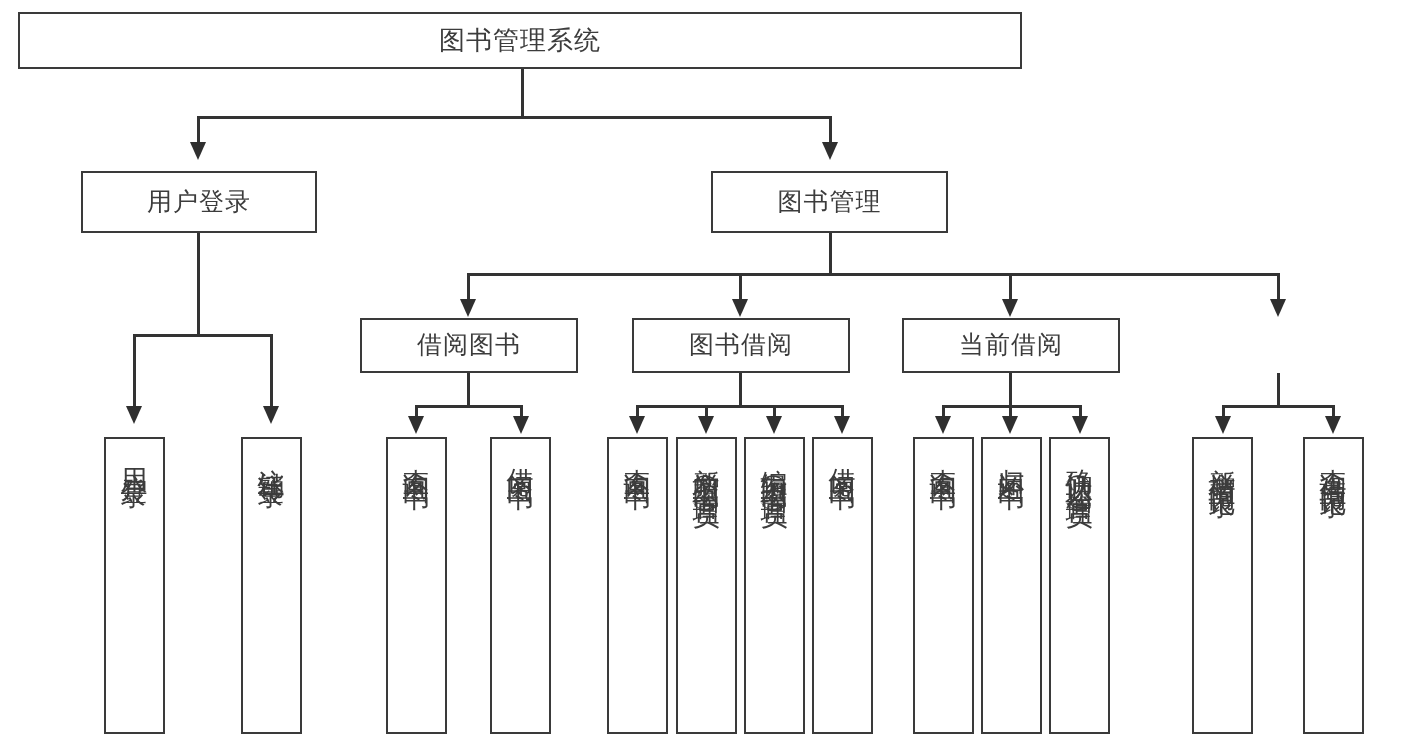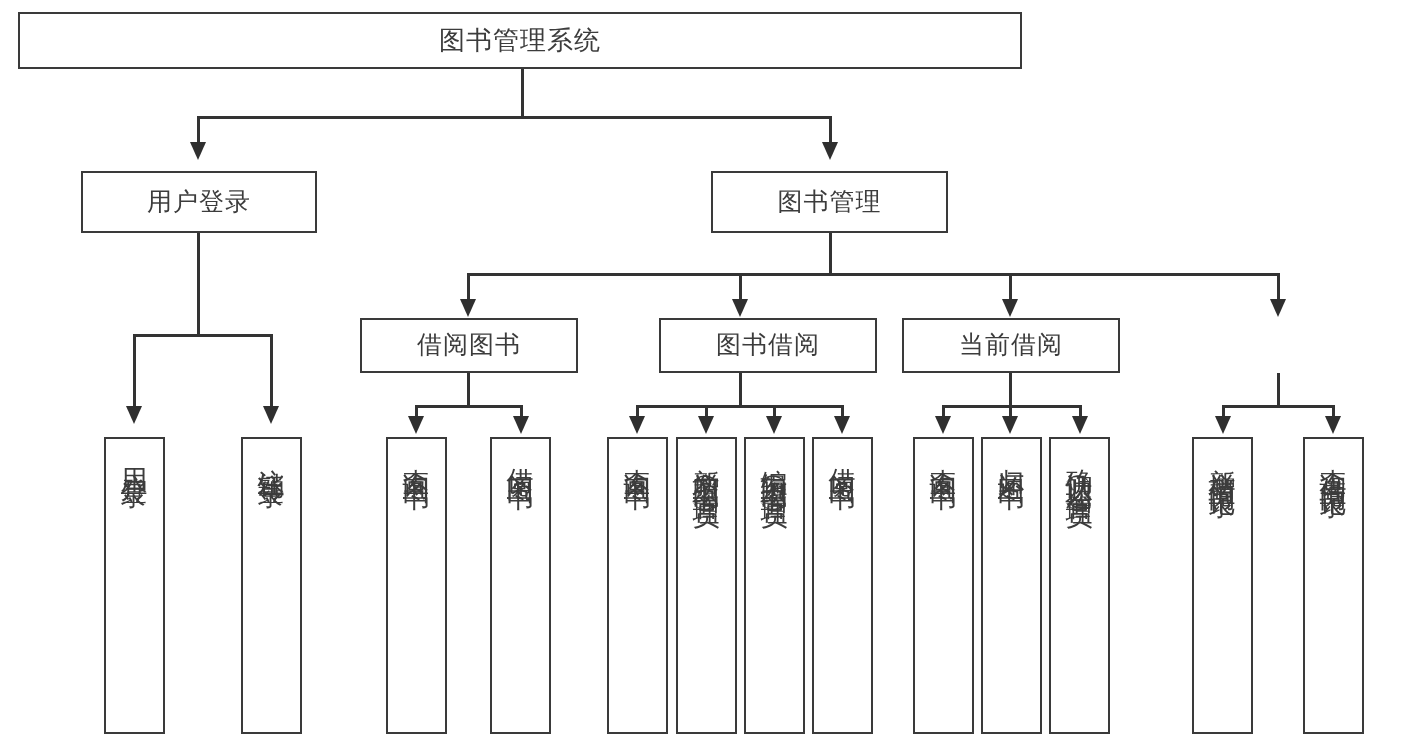--- a/index.html
+++ b/index.html
@@ -124,21 +124,21 @@
   <div class="ln v" style="left:739px;top:273px;width:3px;height:28px;"></div>
   <div class="arrow" style="left:732px;top:299px;"></div>
   <div class="ln v" style="left:1009px;top:273px;width:3px;height:28px;"></div>
   <div class="arrow" style="left:1002px;top:299px;"></div>
   <div class="ln v" style="left:1277px;top:273px;width:3px;height:28px;"></div>
   <div class="arrow" style="left:1270px;top:299px;"></div>
 
   <div class="node horiz" style="left:360px;top:318px;width:218px;height:55px;">
     <span class="label">借阅图书</span>
   </div>
-  <div class="node horiz" style="left:632px;top:318px;width:218px;height:55px;margin-left:27px;">
+  <div class="node horiz" style="left:632px;top:318px;width:218px;height:55px;">
     <span class="label">图书借阅</span>
   </div>
   <div class="node horiz" style="left:902px;top:318px;width:218px;height:55px;">
     <span class="label">当前借阅</span>
   </div>
 
   <div class="ln v" style="left:467px;top:373px;width:3px;height:35px;"></div>
   <div class="ln h" style="left:415px;top:405px;width:108px;height:3px;"></div>
   <div class="ln v" style="left:415px;top:405px;width:3px;height:14px;"></div>
   <div class="arrow" style="left:408px;top:416px;"></div>

